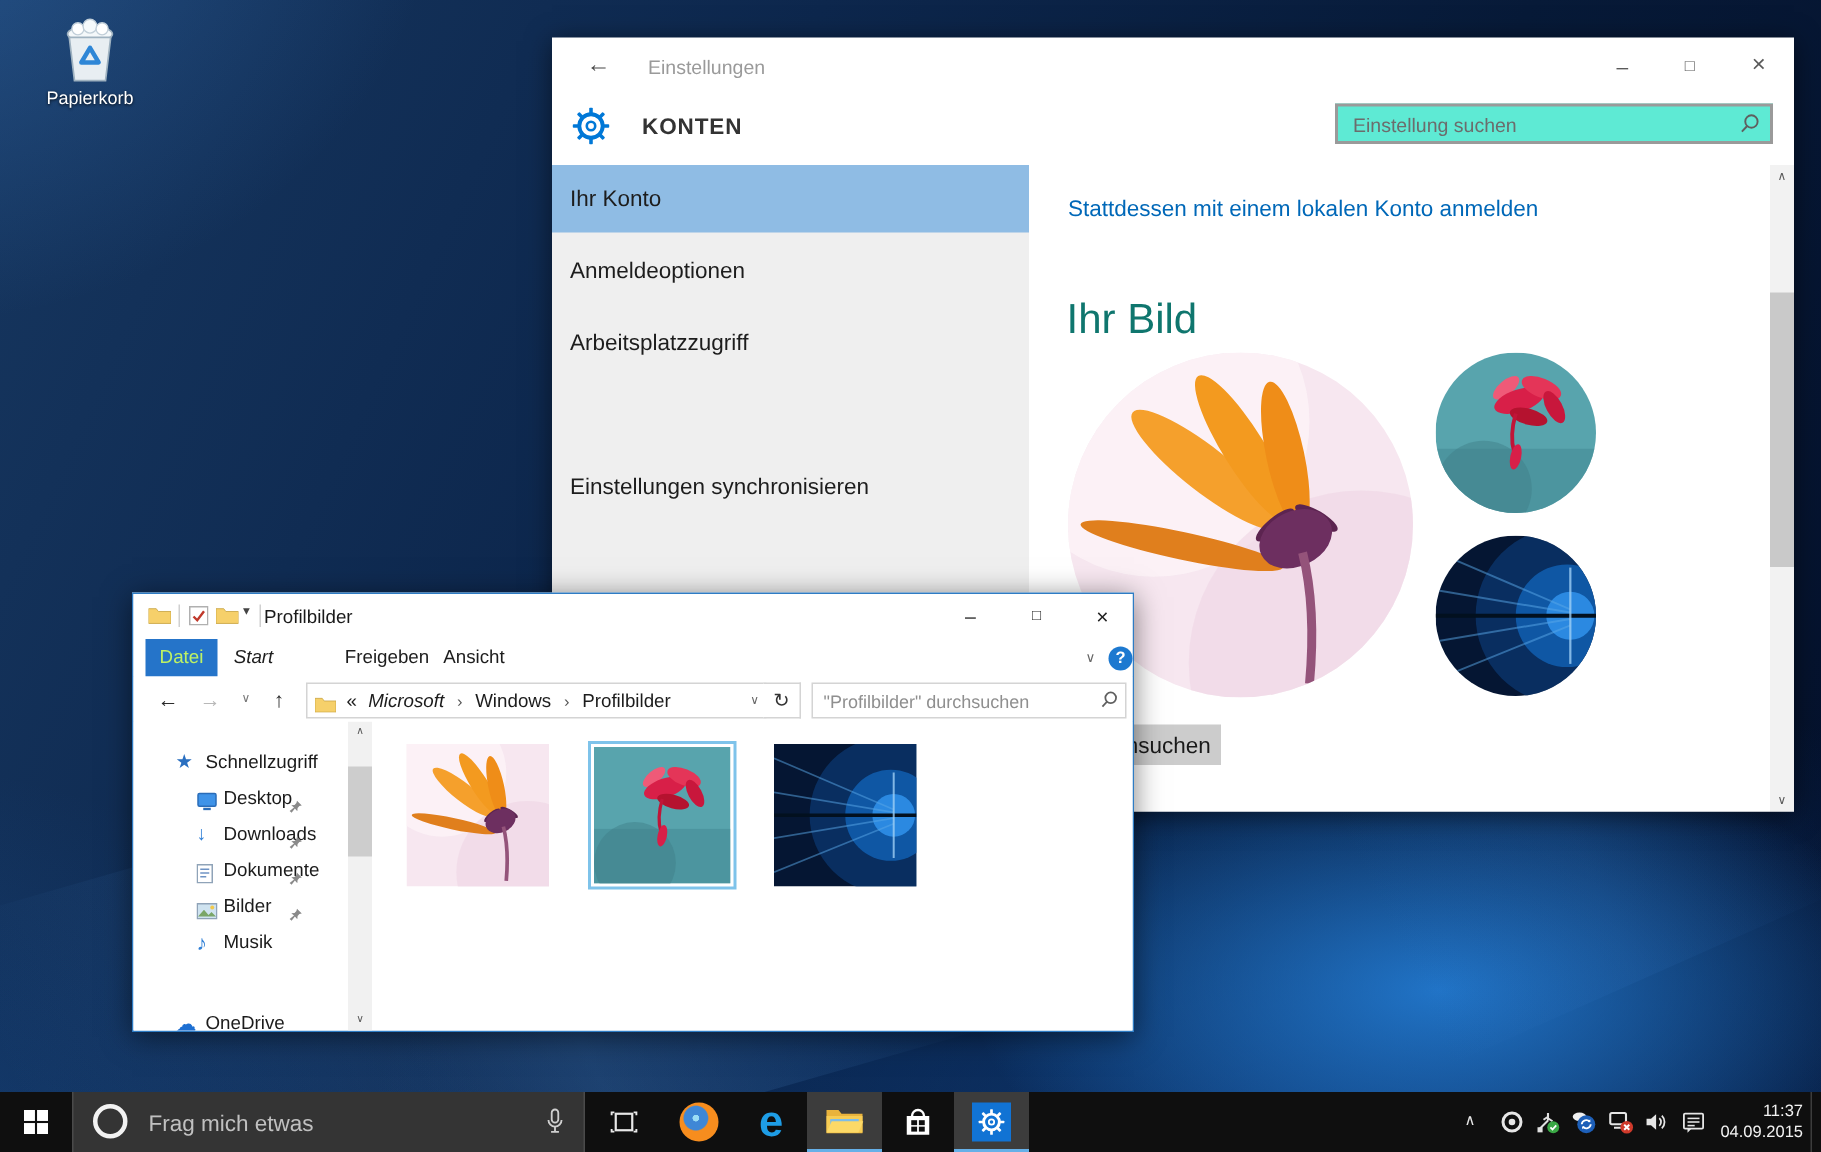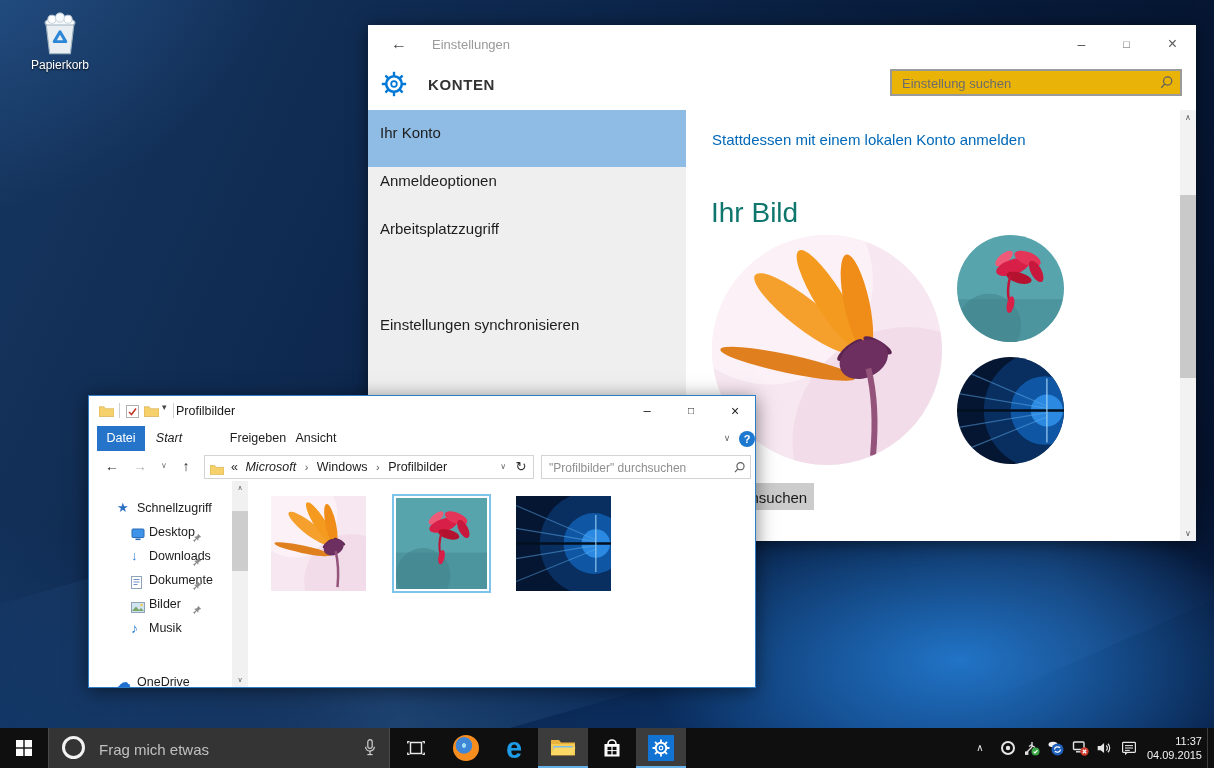--- a/index.html
+++ b/index.html
@@ -29,28 +29,28 @@
   .settings{left:368px;top:25px;width:828px;height:516px;box-shadow:0 2px 16px rgba(0,0,0,.5);z-index:10;}
   .s-titlebar{position:absolute;left:0;top:0;width:100%;height:38px;}
   .s-back{position:absolute;left:14px;top:0;width:34px;height:38px;line-height:38px;text-align:center;font-size:16px;color:#4a4a4a;cursor:pointer;}
   .s-title{position:absolute;left:64px;top:0;height:38px;line-height:40px;font-size:13px;color:#9a9a9a;}
   .s-ctl{position:absolute;top:0;width:45px;height:38px;line-height:38px;text-align:center;color:#5a5a5a;cursor:pointer;}
   .s-min{left:691px;font-size:14px;}
   .s-max{left:736px;font-size:11px;}
   .s-close{left:781px;width:47px;font-size:16px;}
   .s-gear{position:absolute;left:13px;top:46px;width:26px;height:26px;}
   .s-page-title{position:absolute;left:60px;top:51px;font-size:15px;font-weight:700;letter-spacing:.6px;color:#333;}
-  .s-search{position:absolute;left:522px;top:44px;width:292px;height:27px;border:2px solid #9a9a9a;box-sizing:border-box;background:#eab308;}
+  .s-search{position:absolute;left:522px;top:44px;width:292px;height:27px;border:2px solid #9a9a9a;box-sizing:border-box;background:#5eead4;}
   .s-search input{position:absolute;left:8px;top:0;width:248px;height:100%;border:none;outline:none;background:transparent;font-family:inherit;font-size:13px;color:#333;}
   .s-search input::placeholder{color:#6c6c6c;opacity:1;}
   .s-search-mag{position:absolute;right:6px;top:4px;width:15px;height:15px;}
   .s-nav{position:absolute;left:0;top:85px;width:318px;height:431px;background:#efefef;}
   .s-nav-item{position:absolute;left:0;width:100%;font-size:15px;color:#1d1d1d;cursor:pointer;}
   .s-nav-item span{padding-left:12px;}
-  .s-ni0{top:0;height:57px;line-height:45px;background:#8fbce4;}
+  .s-ni0{top:0;height:45px;line-height:45px;background:#8fbce4;}
   .s-ni1{top:47px;height:48px;line-height:48px;}
   .s-ni2{top:95px;height:48px;line-height:48px;}
   .s-ni3{top:143px;height:48px;line-height:48px;}
   .s-ni4{top:191px;height:48px;line-height:48px;}
   .s-content{position:absolute;left:318px;top:85px;width:494px;height:431px;background:#fff;}
   .s-link{position:absolute;left:26px;top:21px;font-size:15px;color:#0068b8;cursor:pointer;}
   .s-section-title{position:absolute;left:25px;top:87px;font-size:28px;font-weight:300;color:#0f766e;margin:0;}
   .avatar{position:absolute;border-radius:50%;overflow:hidden;}
   .avatar svg{display:block;width:100%;height:100%;}
   .av-big{left:26px;top:125px;width:230px;height:230px;}
@@ -68,21 +68,21 @@
   .ex-titlebar{position:absolute;left:0;top:0;width:100%;height:30px;background:#fff;}
   .qat-ic{position:absolute;top:7px;cursor:pointer;}
   .qat-sep{position:absolute;top:7px;width:0;height:15px;border-left:1px solid #d0d0d0;}
   .ex-title{position:absolute;left:87px;top:0;height:30px;line-height:31px;font-size:12.5px;color:#191919;}
   .ex-ctl{position:absolute;top:0;width:44px;height:30px;line-height:30px;text-align:center;color:#222;cursor:pointer;}
   .ex-min{left:536px;font-size:13px;}
   .ex-max{left:580px;font-size:10px;}
   .ex-close{left:624px;font-size:14px;}
   .ex-ribbon{position:absolute;left:0;top:30px;width:100%;height:25px;background:#fff;}
   .rtab{position:absolute;top:0;height:25px;line-height:25px;text-align:center;font-size:12.5px;color:#1d1d1d;cursor:pointer;}
-  .rtab-file{left:8px;width:48px;background:#2574c9;color:#ffffff;}
+  .rtab-file{left:8px;width:48px;background:#2574c9;color:#bef264;}
   .rtab-start{left:58px;width:44px;font-style:italic;}
   .rtab-share{left:132px;width:74px;}
   .rtab-view{left:196px;width:62px;}
   .ex-ribbon-collapse{position:absolute;left:628px;top:0;width:20px;height:25px;line-height:25px;text-align:center;font-size:9px;color:#666;cursor:pointer;}
   .ex-help{position:absolute;left:650px;top:5px;width:16px;height:16px;border-radius:50%;background:#1d79d0;color:#fff;font-size:11px;font-weight:700;text-align:center;line-height:16px;cursor:pointer;}
   .ex-address{position:absolute;left:0;top:55px;width:100%;height:30px;background:#fff;}
   .nav-arrow{position:absolute;top:3px;width:24px;height:24px;line-height:24px;text-align:center;cursor:pointer;}
   .na-back{left:11px;font-size:14px;color:#2b2b2b;}
   .na-fwd{left:39px;font-size:14px;color:#b8b8b8;}
   .na-chv{left:63px;font-size:8px;color:#777;}

